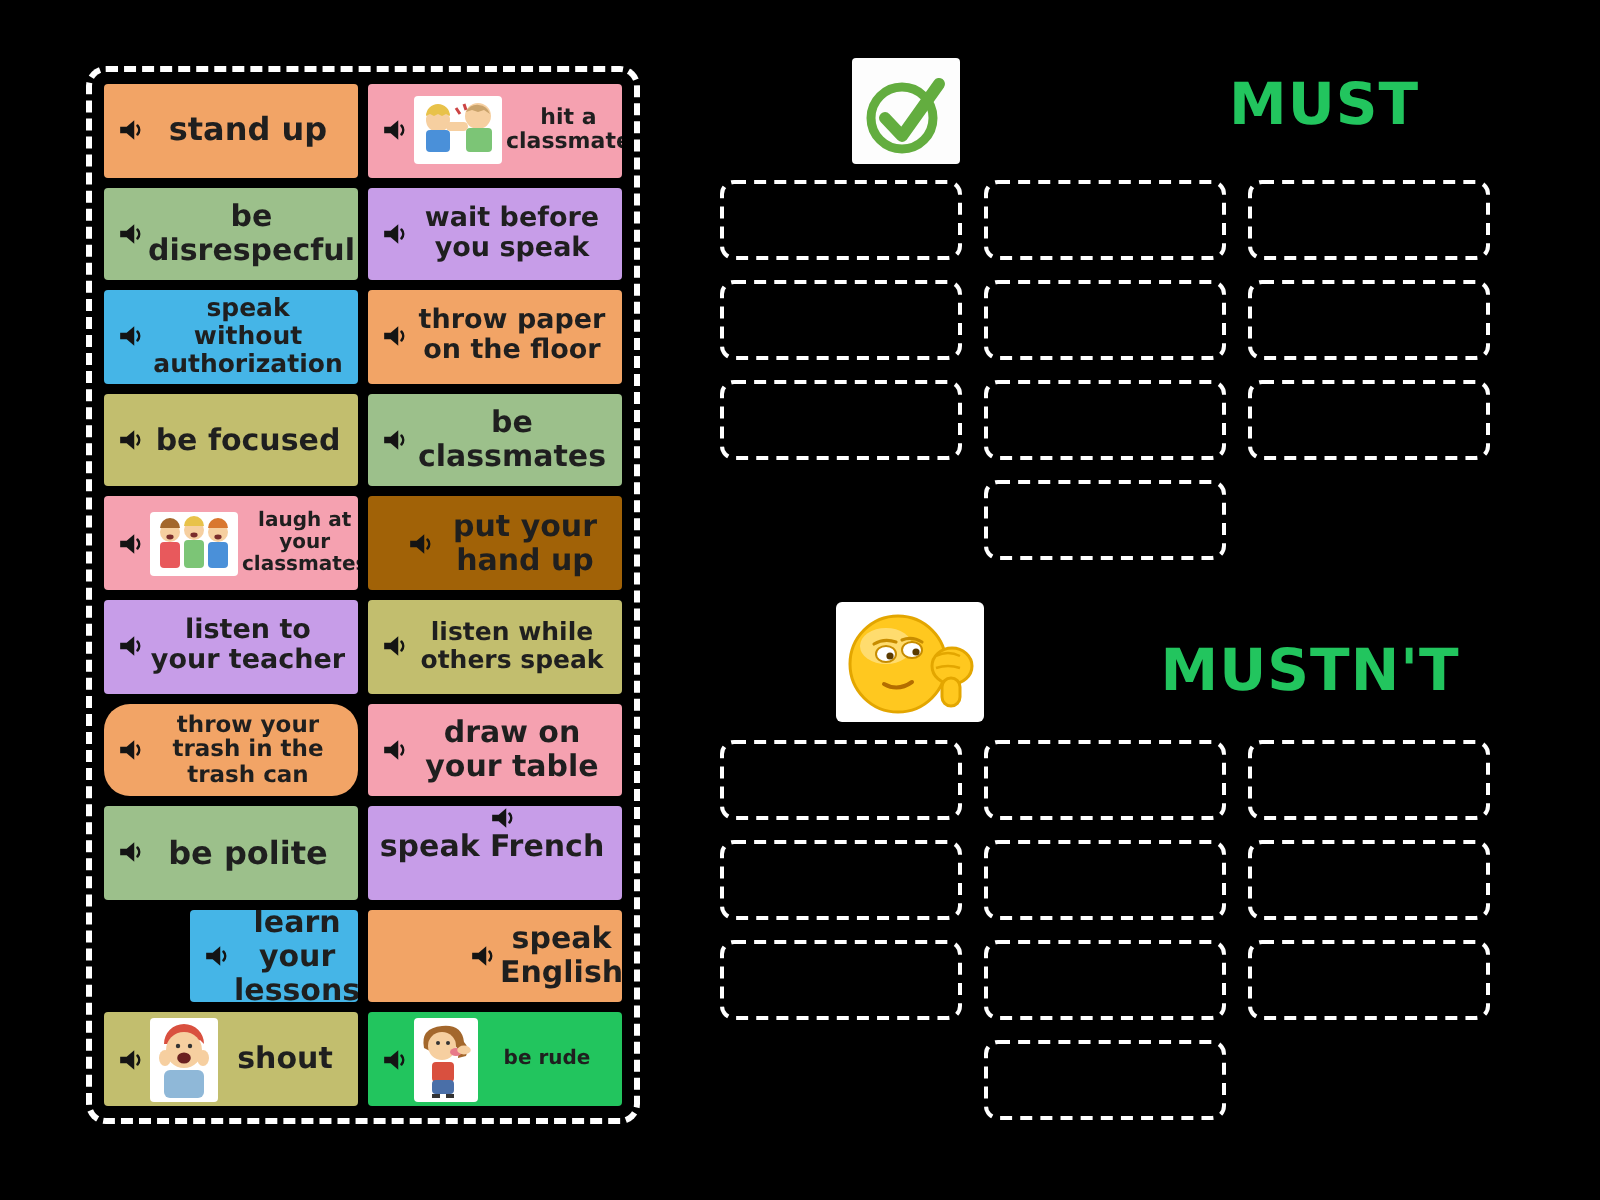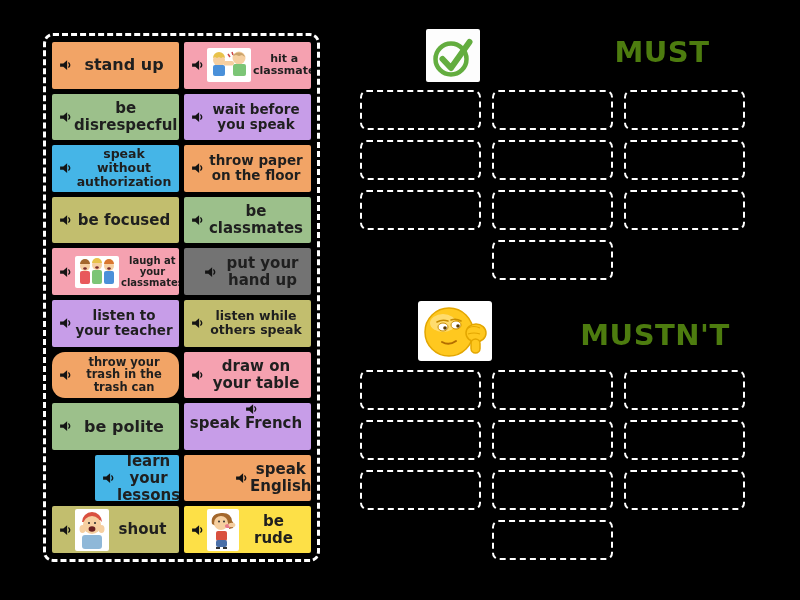--- a/index.html
+++ b/index.html
@@ -21,21 +21,21 @@
   .tile-img{flex:0 0 auto;margin-left:3px;background:#fff;border-radius:2px;
     display:flex;align-items:center;justify-content:center;padding:1px;}
   .tile-label{flex:1;text-align:center;padding:0 5px 0 2px;line-height:1.12;}
 
   
   .group{position:absolute;left:355px;width:395px;}
   .group-header{position:relative;height:62px;}
   .group-icon{position:absolute;}
   .group-title{
     position:absolute;transform:translateX(-50%);margin:0;
-    color:#4d7c0f;font-size:29px;font-weight:bold;letter-spacing:.5px;white-space:nowrap;
+    color:#22c55e;font-size:29px;font-weight:bold;letter-spacing:.5px;white-space:nowrap;
   }
   .slots{
     position:absolute;left:5px;display:grid;
     grid-template-columns:repeat(3,121px);column-gap:11px;row-gap:10px;
   }
   .slot{
     width:121px;height:40px;box-sizing:border-box;
     border:2px dashed #fff;border-radius:7px;
   }
   .slot-center{grid-column:2;}
@@ -158,21 +158,21 @@
             <ellipse cx="21" cy="10.5" rx="1.8" ry="1.2" fill="#7a2c2c"></ellipse>
             <rect x="16" y="13" width="10" height="14" rx="2" fill="#7cc576"></rect>
             <circle cx="33" cy="9" r="5" fill="#f6cfa0"></circle>
             <path d="M28 7 a5 5 0 0 1 10 0z" fill="#d9772f"></path>
             <ellipse cx="33" cy="11.5" rx="1.8" ry="1.2" fill="#7a2c2c"></ellipse>
             <rect x="28" y="14" width="10" height="13" rx="2" fill="#4a90d9"></rect>
           </svg>
         </span>
         <span class="tile-label">laugh at your classmates</span>
       </div>
-      <div class="tile" style="background: #737373; font-size: 15px; padding-left: 13px;">
+      <div class="tile" style="background: #a16207; font-size: 15px; padding-left: 13px;">
         <span class="speaker">
           <svg width="13" height="12" viewBox="0 0 24 22">
             <polygon points="2,8 8,8 15,2 15,20 8,14 2,14" fill="#141414"></polygon>
             <path d="M18 7 a6 6 0 0 1 0 8" fill="none" stroke="#141414" stroke-width="2.4" stroke-linecap="round"></path>
           </svg>
         </span>
         <span class="tile-label">put your hand up</span>
       </div>
       <div class="tile" style="background: rgb(199, 157, 232); font-size: 13.5px;">
         <span class="speaker">
@@ -260,21 +260,21 @@
             <circle cx="13" cy="13" r="1.1" fill="#333"></circle>
             <circle cx="19" cy="13" r="1.1" fill="#333"></circle>
             <ellipse cx="16" cy="19" rx="3.4" ry="2.8" fill="#6b2020"></ellipse>
             <ellipse cx="6.5" cy="19" rx="3" ry="4" fill="#f6cfa0"></ellipse>
             <ellipse cx="25.5" cy="19" rx="3" ry="4" fill="#f6cfa0"></ellipse>
             <rect x="6" y="25" width="20" height="14" rx="3" fill="#8fb8d8"></rect>
           </svg>
         </span>
         <span class="tile-label">shout</span>
       </div>
-      <div class="tile" style="background: #fde047; font-size: 15px;">
+      <div class="tile" style="background: #22c55e; font-size: 10px;">
         <span class="speaker">
           <svg width="13" height="12" viewBox="0 0 24 22">
             <polygon points="2,8 8,8 15,2 15,20 8,14 2,14" fill="#141414"></polygon>
             <path d="M18 7 a6 6 0 0 1 0 8" fill="none" stroke="#141414" stroke-width="2.4" stroke-linecap="round"></path>
           </svg>
         </span>
         <span class="tile-img">
           <svg width="30" height="40" viewBox="0 0 30 40">
             <path d="M4 14 q-2 -10 9 -11 q10 -1 11 8 q3 3 1 7 l-4 1 q1 -6 -4 -8 q-8 -2 -9 5z" fill="#a3672c"></path>
             <circle cx="13" cy="13" r="7" fill="#f6cfa0"></circle>

